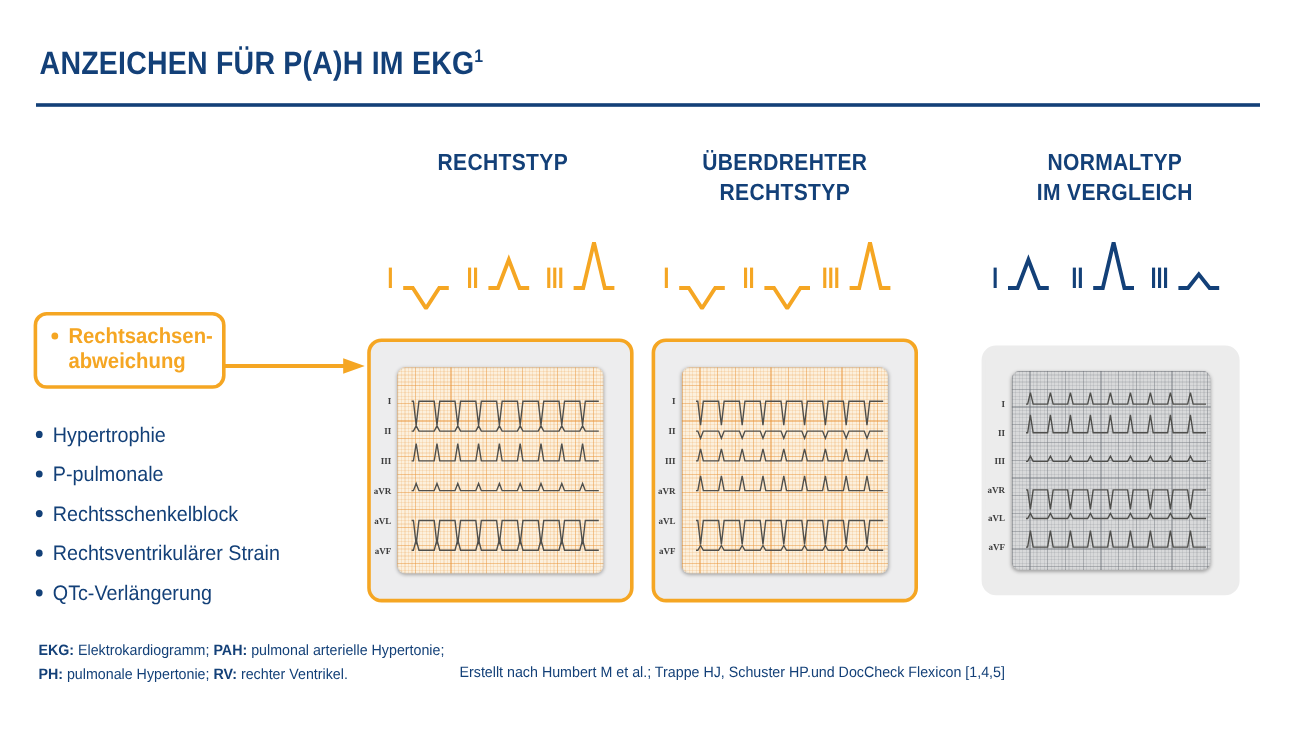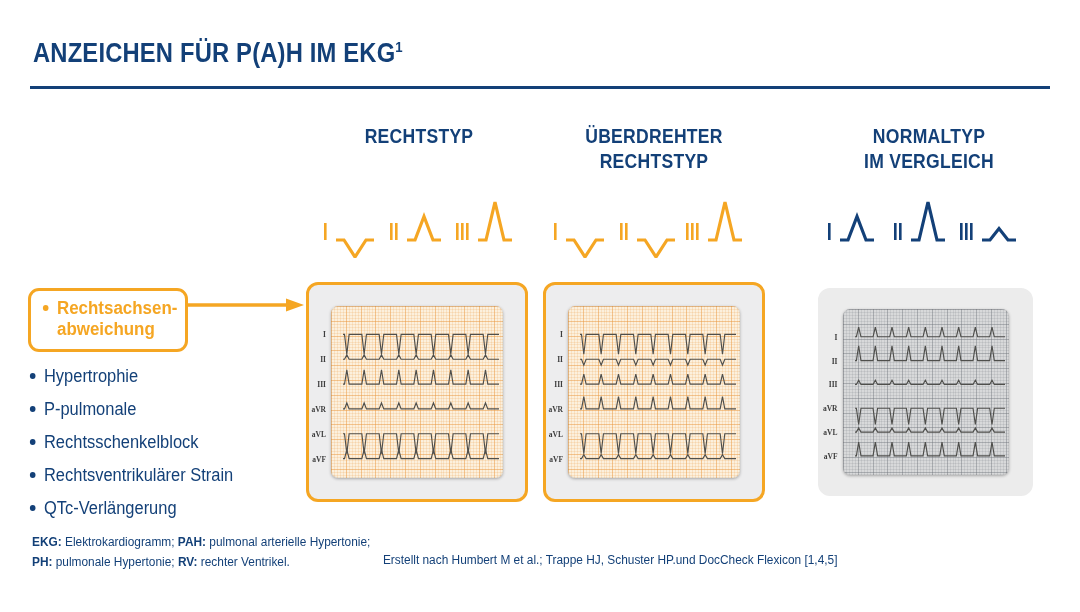--- a/index.html
+++ b/index.html
@@ -56,21 +56,21 @@
   #heading-1 { left: 543px; top: 124px; width: 222px; }
   #heading-2 { left: 818px; top: 124px; width: 222px; }
 
   
   .glyph-row { position: absolute; }
   #glyphs-0 { left: 322px; top: 196px; }
   #glyphs-1 { left: 552px; top: 196px; }
   #glyphs-2 { left: 826px; top: 196px; }
 
   
-  #sidebar { position: absolute; left: 28px; top: 288px; width: 262px; }
+  #sidebar { position: absolute; left: 28px; top: 260px; width: 262px; }
   #highlight-box {
     position: relative;
     border: 3px solid #f5a623;
     border-radius: 11px;
     padding: 7px 10px 9px 10px;
     width: 160px;
   }
   .bullet-item {
     display: flex;
     align-items: flex-start;
@@ -88,21 +88,21 @@
     background: #134078;
     margin: 8px 9px 0 2px;
   }
   #highlight-box .bullet-item {
     color: #f5a623;
     font-weight: bold;
     font-size: 18px;
     line-height: 21px;
   }
   #highlight-box .bullet-item .dot { background: #f5a623; margin-top: 7px; }
-  #list-rest { margin-top: 13px; }
+  #list-rest { margin-top: 27px; }
   #list-rest .bullet-item { margin-bottom: 11px; }
 
   
   #arrow {
     position: absolute;
     left: 186px; top: 298px;
     width: 118px; height: 14px;
   }
 
   

